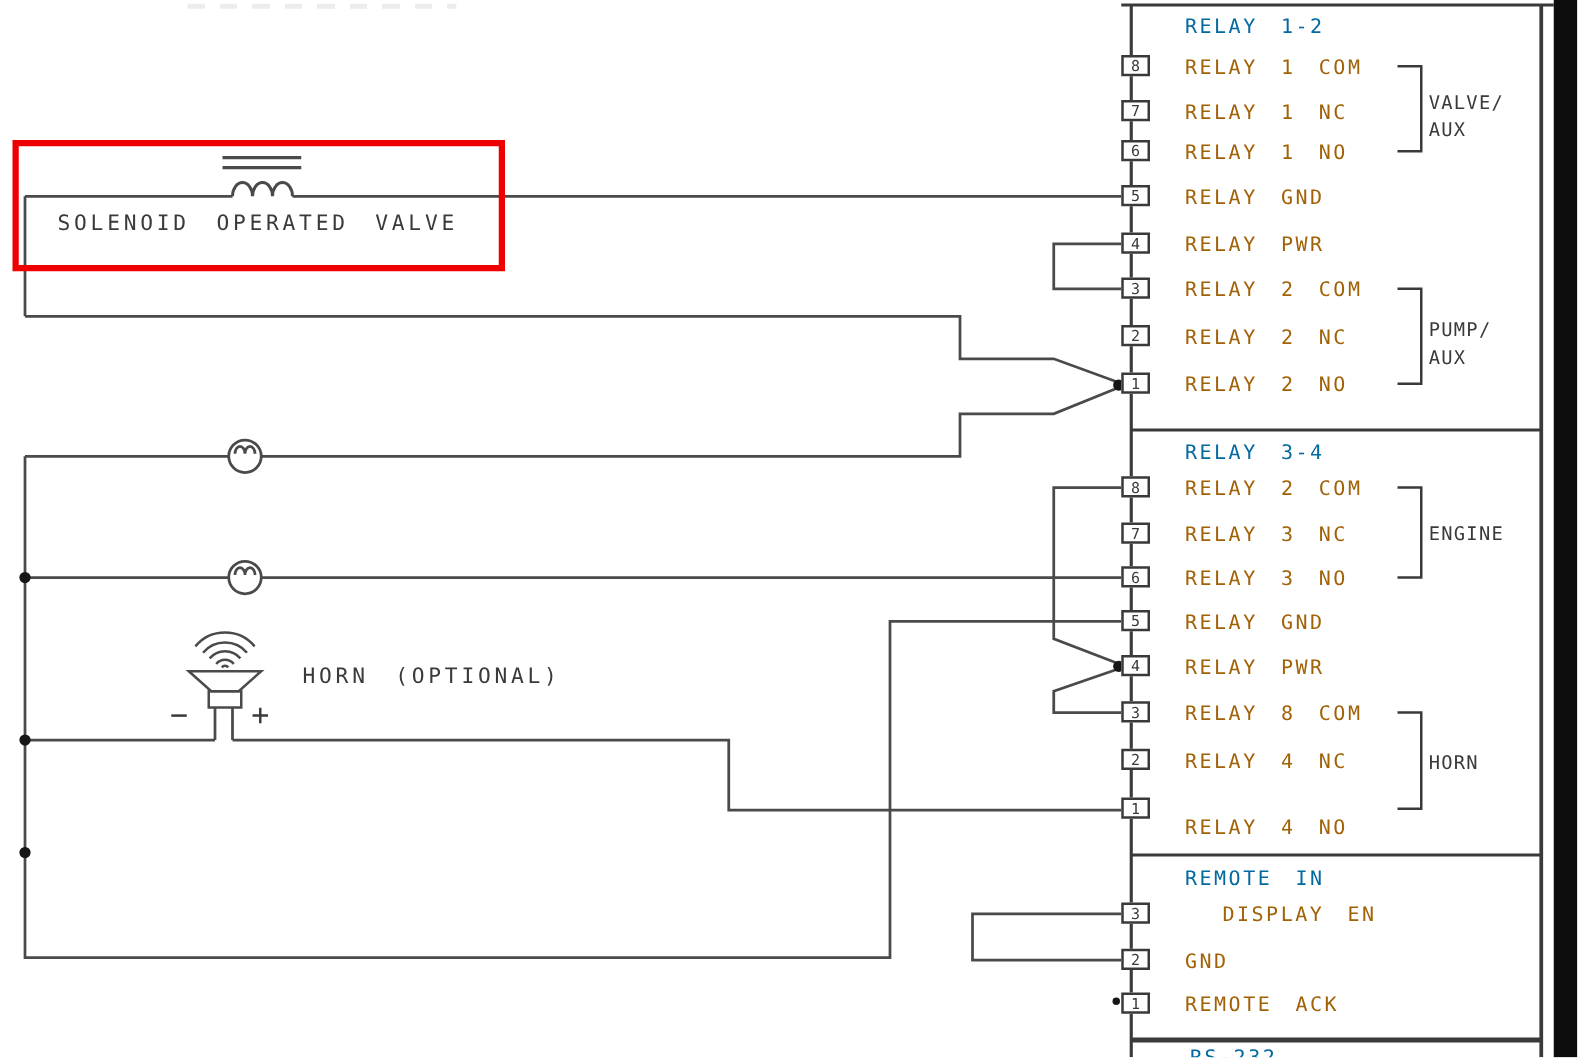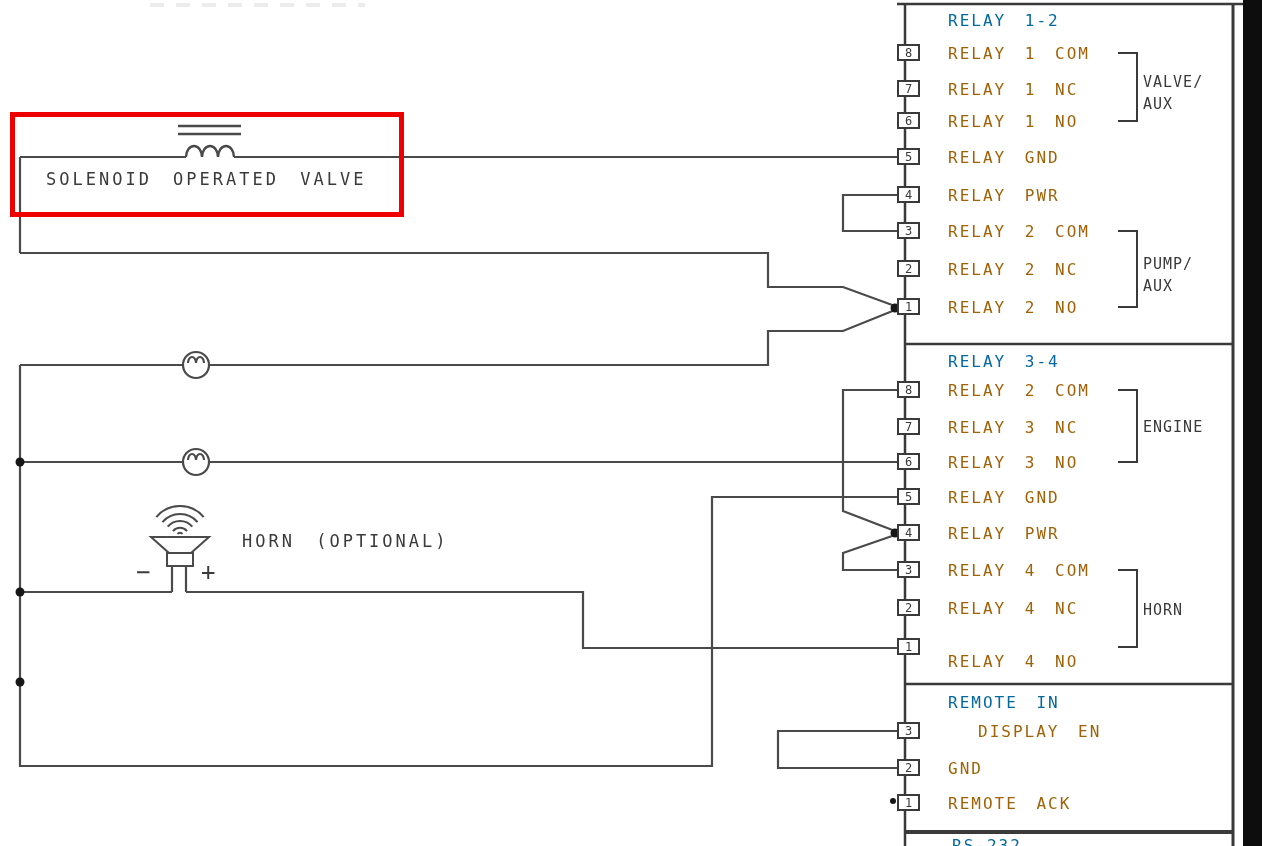--- a/index.html
+++ b/index.html
@@ -163,21 +163,21 @@
       <span>5</span>
     </div>
   <div class="plabel" style="top:488px;">RELAY GND</div>
   <div class="pinbox" style="top:524px;">
       <span>4</span>
     </div>
   <div class="plabel" style="top:524px;">RELAY PWR</div>
   <div class="pinbox" style="top:561px;">
       <span>3</span>
     </div>
-  <div class="plabel" style="top:561px;">RELAY 4 COM</div>
+  <div class="plabel" style="top:561px;">RELAY 8 COM</div>
   <div class="pinbox" style="top:599px;">
       <span>2</span>
     </div>
   <div class="plabel" style="top:599px;">RELAY 4 NC</div>
   <div class="pinbox" style="top:638px;">
       <span>1</span>
     </div>
   <div class="plabel" style="top:652px;">RELAY 4 NO</div>
 
   <div class="brlbl" style="top:418px;">ENGINE</div>

